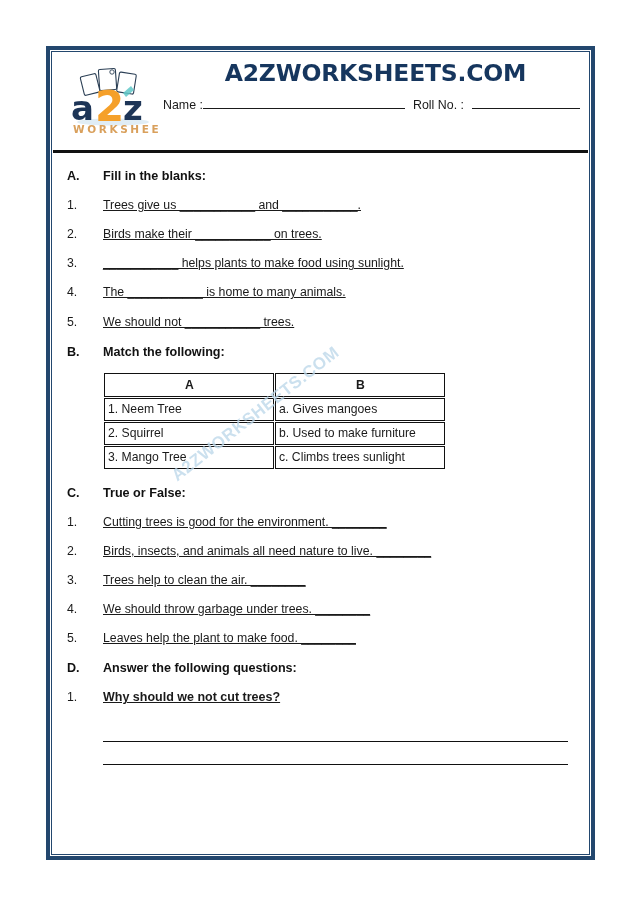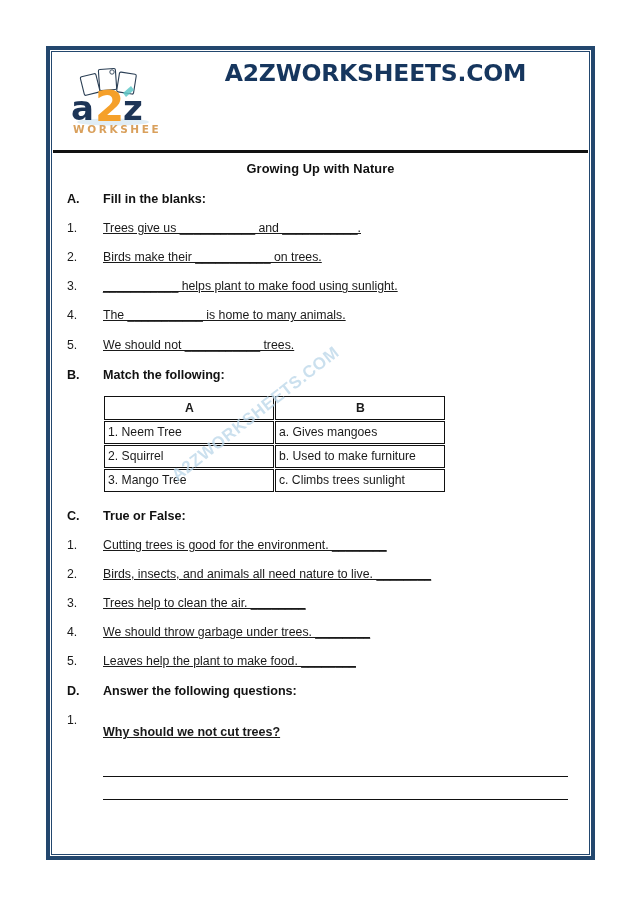--- a/index.html
+++ b/index.html
@@ -123,21 +123,21 @@
 
   .q-row {
     display: flex;
     margin-top: 15px;
     font-size: 12.3px;
     color: #1a1a1a;
     line-height: 1.15;
   }
   .q-num { width: 36px; flex: 0 0 36px; }
   .q-text { flex: 1 1 auto; text-decoration: underline; }
-  .q-text.bold { font-weight: bold; font-size: 12.5px; margin-top: 12px; }
+  .q-text.bold { font-weight: bold; font-size: 12.5px; }
 
   
   .match-table-wrap {
     margin-top: 13px;
     padding-left: 36px;
   }
   table.match {
     border-collapse: separate;
     border-spacing: 1px;
     width: 340px;
@@ -215,44 +215,51 @@
             <text x="6" y="56" font-family="DejaVu Sans, sans-serif" font-size="34" font-weight="bold" fill="#1d3557">a</text>
             <text x="30" y="57" font-family="DejaVu Sans, sans-serif" font-size="42" font-weight="bold" fill="#f5a02a">2</text>
             <text x="58" y="56" font-family="DejaVu Sans, sans-serif" font-size="34" font-weight="bold" fill="#1d3557">z</text>
             <text x="8" y="69" font-family="DejaVu Sans, sans-serif" font-size="10.5" font-weight="bold" fill="#d9a05c" letter-spacing="2.6">WORKSHEETS</text>
           </svg>
         </div>
 
         <div class="brand">A2ZWORKSHEETS.COM</div>
 
         <div class="field-rows">
+          <div class="field-row">
+            <span class="fld-label">Name :</span>
+            <span class="rule grow"></span>
+            <span class="gap"></span>
+            <span class="fld-label">Roll No. :</span>
+            <span class="gap"></span>
+            <span class="rule" style="width:108px"></span>
+          </div>
         </div>
 
         <div class="header-divider"></div>
       </div>
 
       <div class="body">
 
-        <div class="worksheet-title">Growing Up with Nature</div>
 
         <div class="section-head">
           <span class="section-letter">A.</span>
           <span class="section-title">Fill in the blanks:</span>
         </div>
         <div class="q-row">
           <span class="q-num">1.</span>
           <span class="q-text">Trees give us ___________ and ___________.</span>
         </div>
         <div class="q-row">
           <span class="q-num">2.</span>
           <span class="q-text">Birds make their ___________ on trees.</span>
         </div>
         <div class="q-row">
           <span class="q-num">3.</span>
-          <span class="q-text">___________ helps plant to make food using sunlight.</span>
+          <span class="q-text">___________ helps plants to make food using sunlight.</span>
         </div>
         <div class="q-row">
           <span class="q-num">4.</span>
           <span class="q-text">The ___________ is home to many animals.</span>
         </div>
         <div class="q-row">
           <span class="q-num">5.</span>
           <span class="q-text">We should not ___________ trees.</span>
         </div>
 

